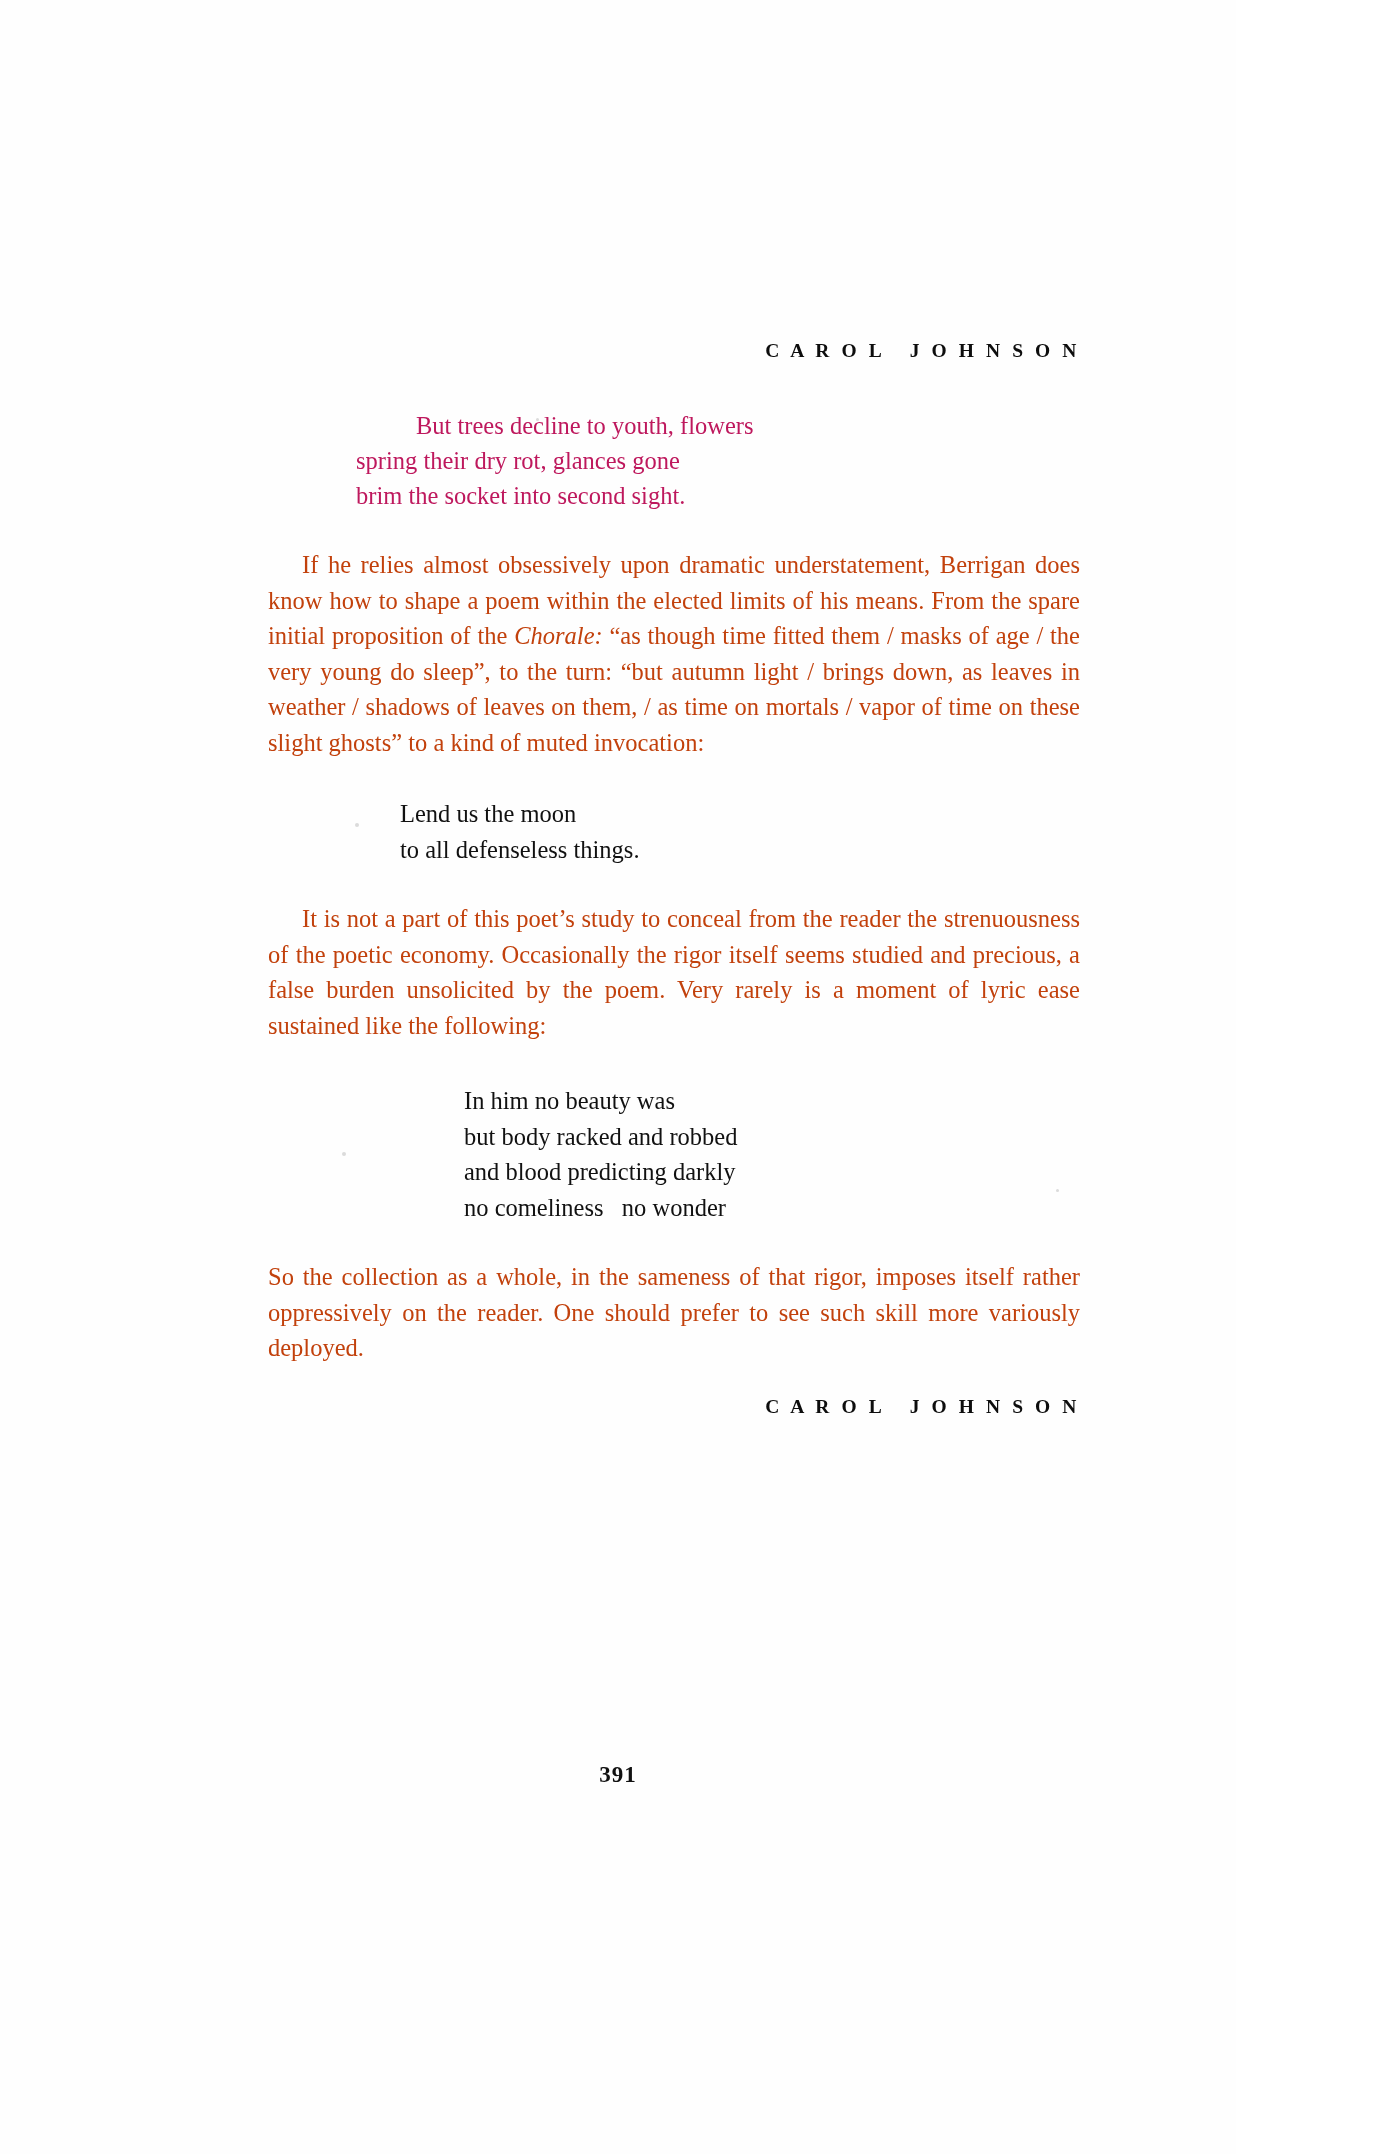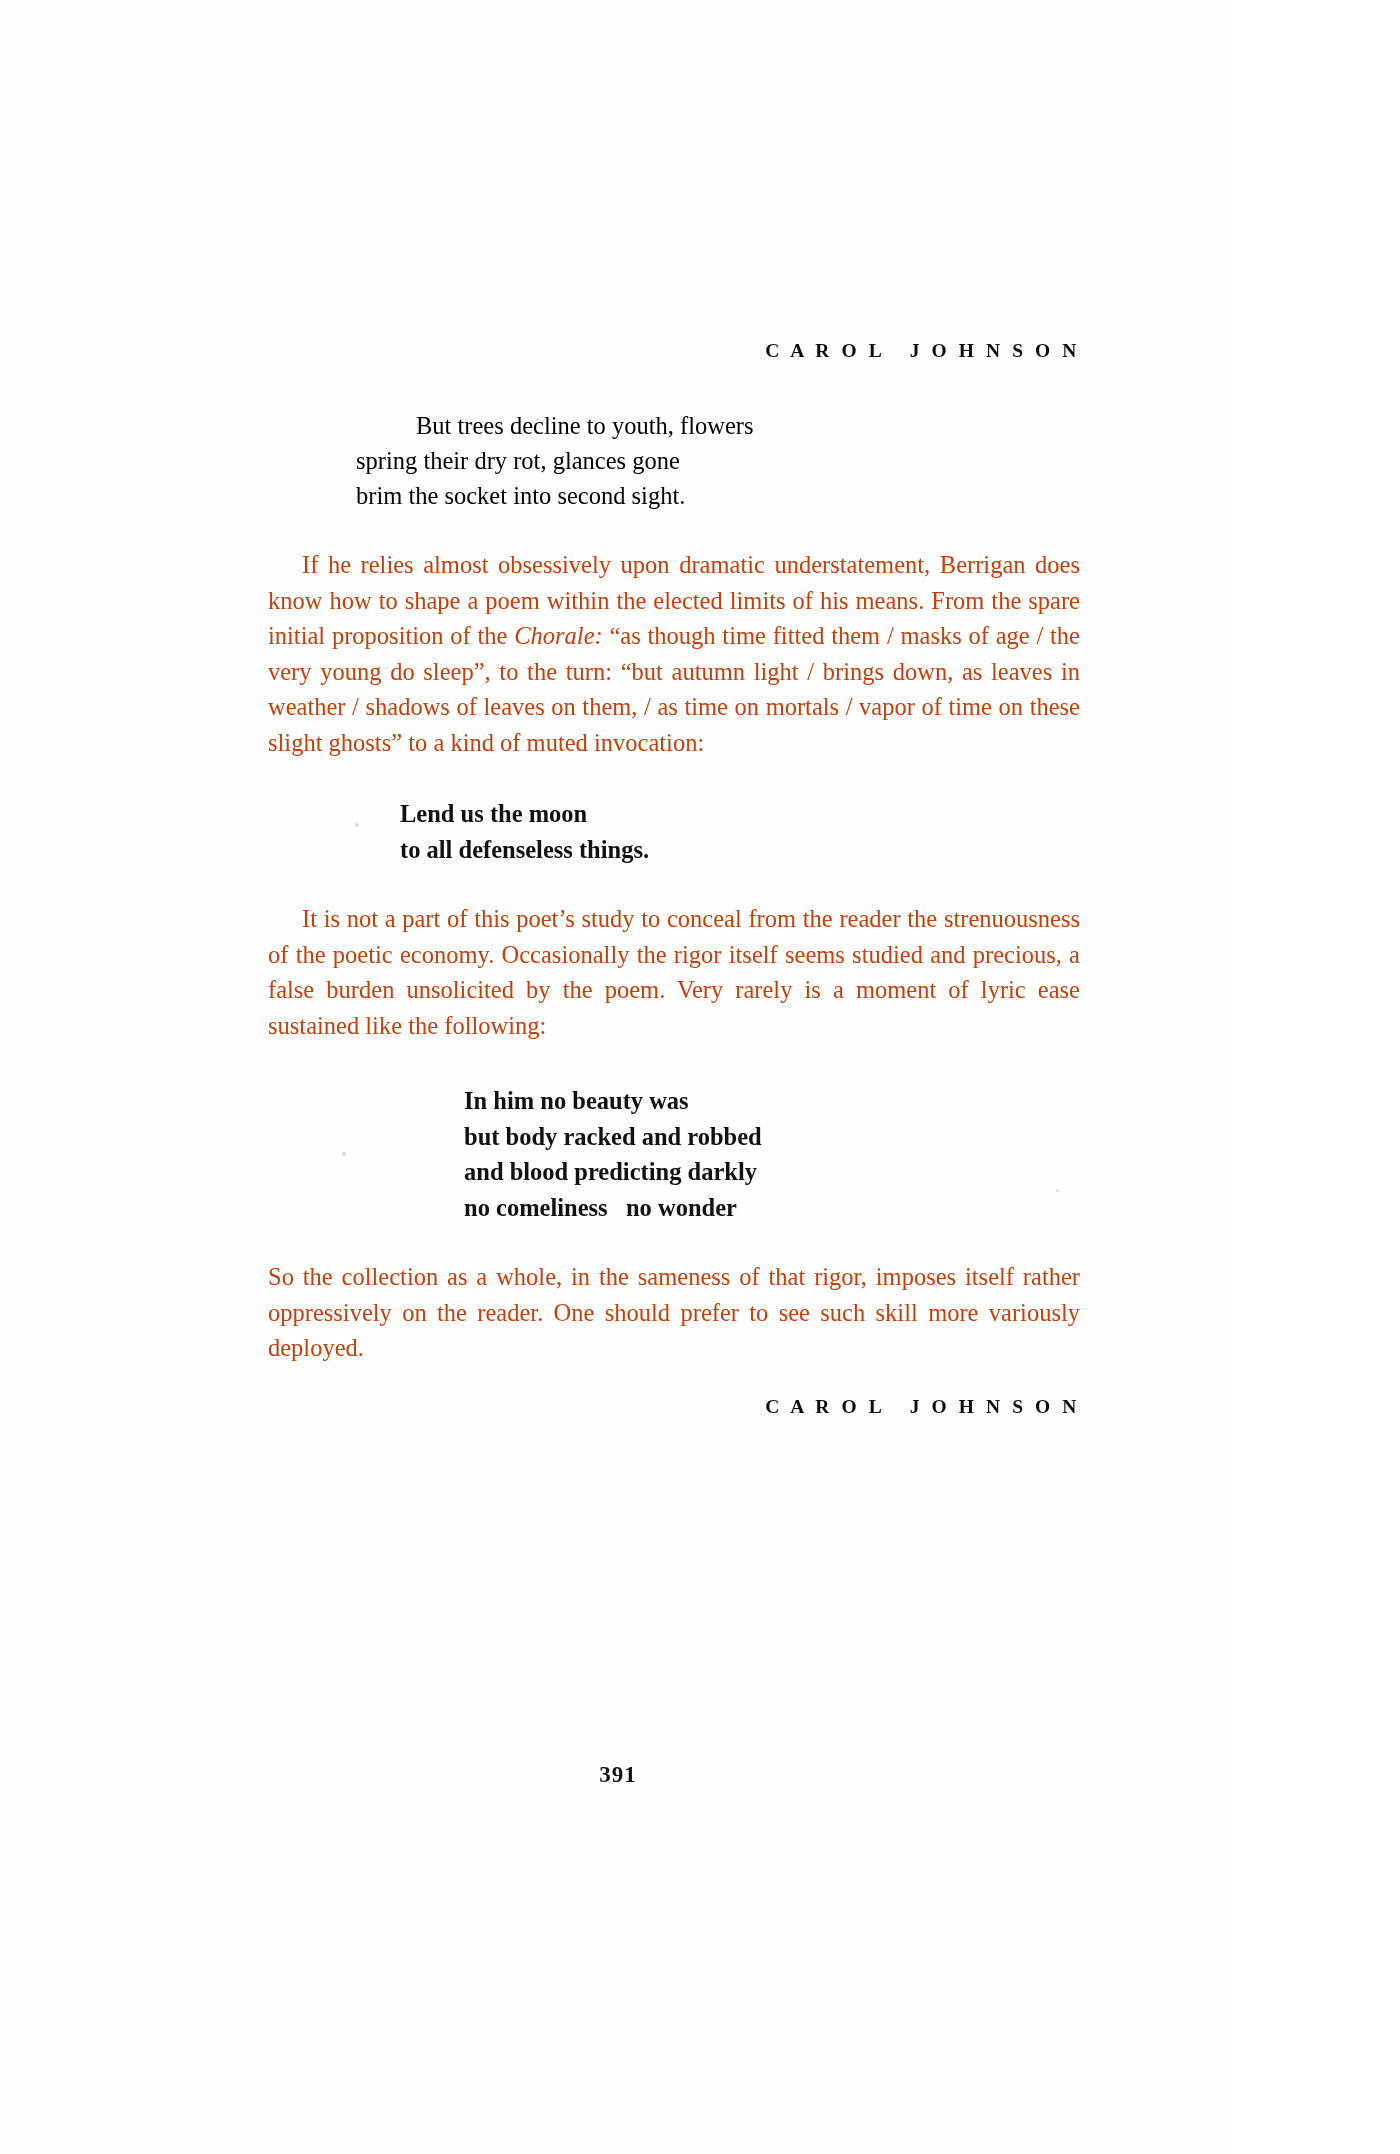--- a/index.html
+++ b/index.html
@@ -41,21 +41,21 @@
     color: #0d0d0d;
     margin: 0 0 46px 0;
     font-variant: normal;
     white-space: pre;
   }
 
   .verse {
     margin: 0;
     font-size: 24.5px;
     line-height: 35px;
-    color: #000000;
+    color: #be185d;
   }
   .verse .line {
     white-space: pre-wrap;
     display: block;
   }
 
   
   .verse-opening {
     margin: 0 0 0 0;
     padding-left: 88px;
@@ -86,21 +86,20 @@
 
   .quote-block {
     margin: 36px 0 0 0;
     padding-left: 132px;
     font-size: 24.5px;
     line-height: 35.5px;
   }
   .quote-block .line {
     display: block;
     white-space: pre-wrap;
-    font-weight: bold;
   }
 
   .quote-block.second {
     padding-left: 196px;
     margin-top: 40px;
   }
 
   .signature {
     text-align: right;
     font-size: 19.5px;

